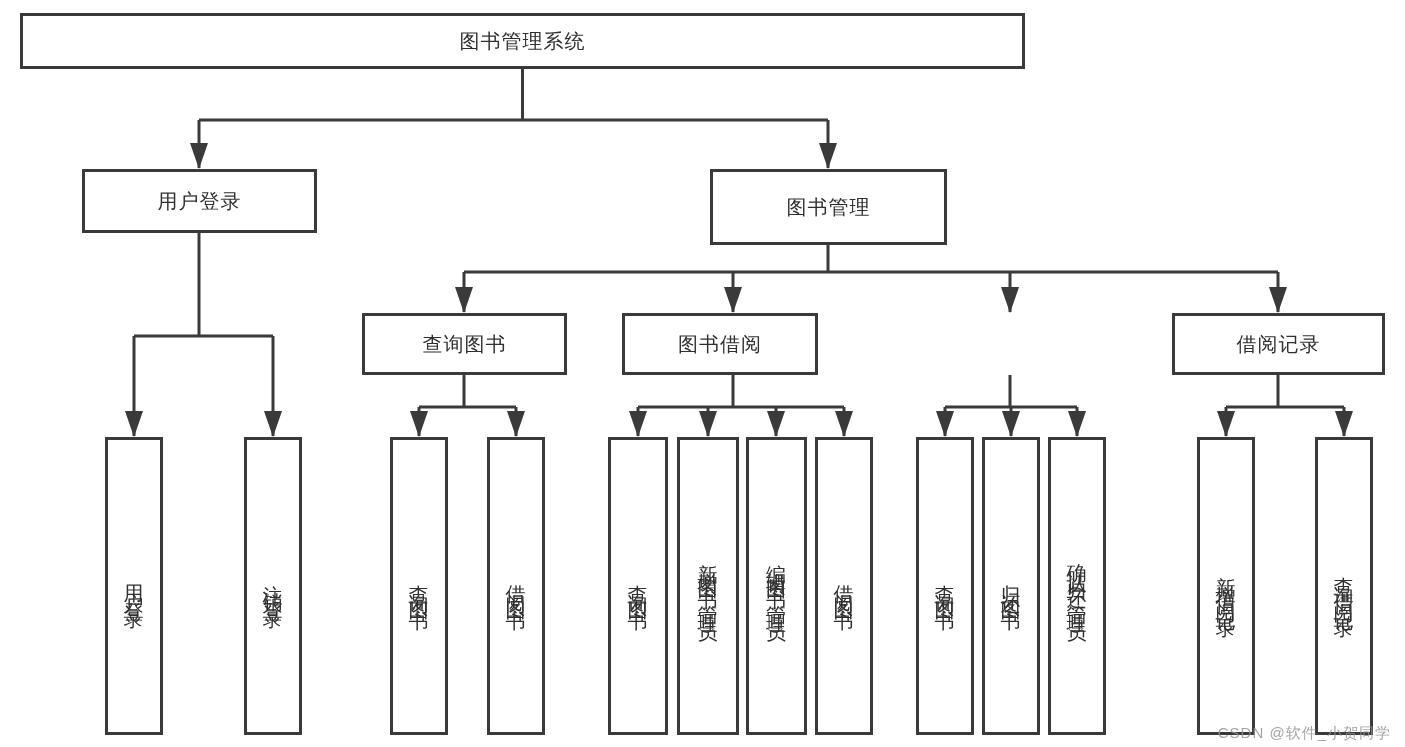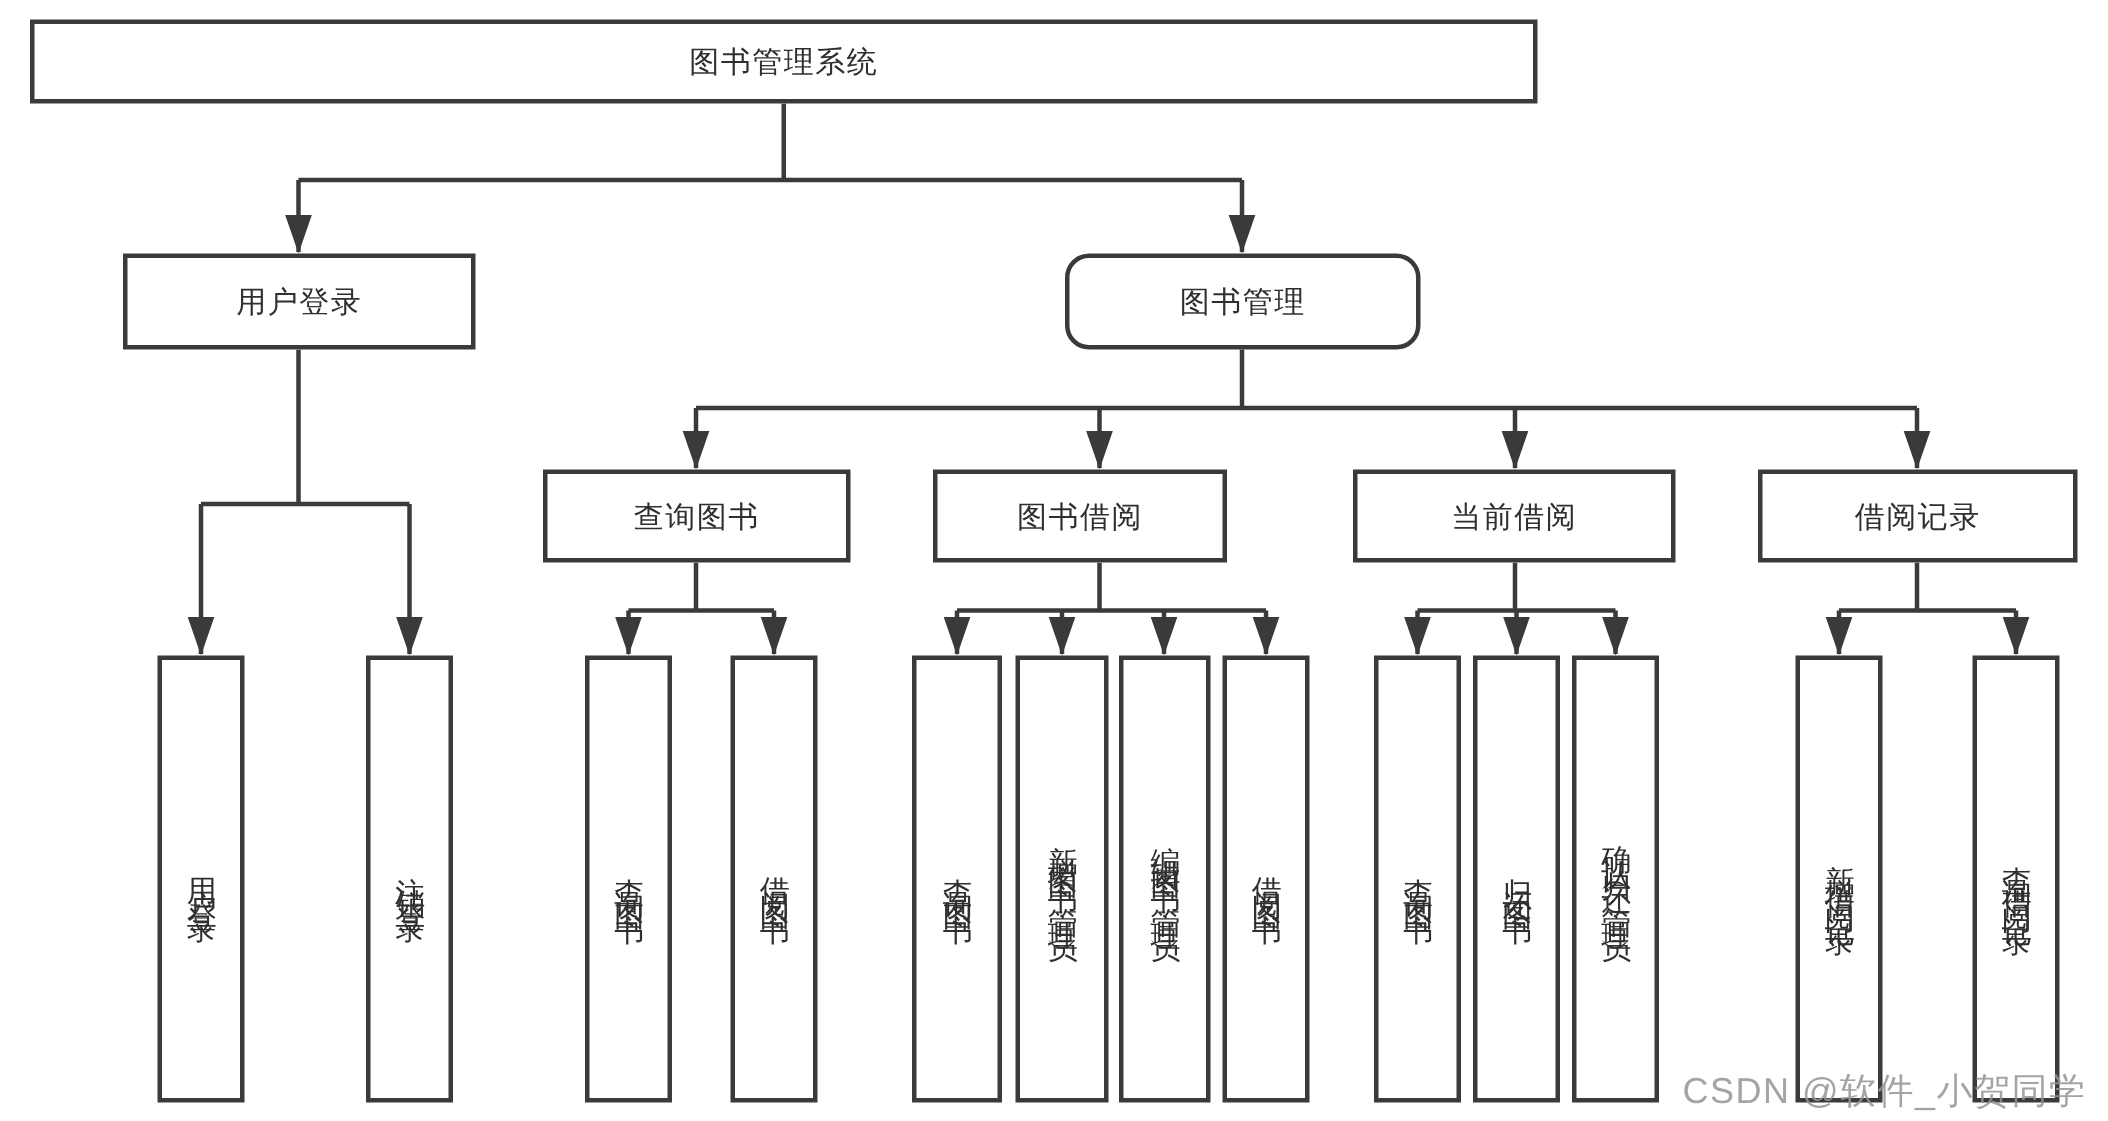--- a/index.html
+++ b/index.html
@@ -39,21 +39,21 @@
   .node.v span {
     writing-mode: vertical-rl;
     font-size: 20px;
     letter-spacing: 0.42em;
     line-height: 1;
   }
   .watermark {
     position: absolute;
     right: 14px;
     bottom: 4px;
-    font-size: 24px;
+    font-size: 15px;
     color: rgba(148, 148, 148, 0.85);
     letter-spacing: 1px;
     z-index: 5;
     white-space: nowrap;
   }
 </style>
 </head>
 <body>
 
 <div class="stage">
@@ -108,32 +108,29 @@
     </g>
   </svg>
 
   <div class="node h" style="left:20px; top:13px; width:1005px; height:56px;">
     <span>图书管理系统</span>
   </div>
 
   <div class="node h" style="left:82px; top:169px; width:235px; height:64px;">
     <span>用户登录</span>
   </div>
-  <div class="node h" style="left:710px; top:169px; width:237px; height:64px;border-radius:16px;">
+  <div class="node h" style="left:710px; top:169px; width:237px; height:76px;">
     <span>图书管理</span>
   </div>
 
   <div class="node h" style="left:362px; top:313px; width:205px; height:62px;">
     <span>查询图书</span>
   </div>
   <div class="node h" style="left:622px; top:313px; width:196px; height:62px;">
     <span>图书借阅</span>
-  </div>
-  <div class="node h" style="left:902px; top:313px; width:215px; height:62px;">
-    <span>当前借阅</span>
   </div>
   <div class="node h" style="left:1172px; top:313px; width:213px; height:62px;">
     <span>借阅记录</span>
   </div>
 
   <div class="node v" style="left:105px; top:437px; width:58px; height:298px;">
     <span>用户登录</span>
   </div>
   <div class="node v" style="left:244px; top:437px; width:58px; height:298px;">
     <span>注销登录</span>

